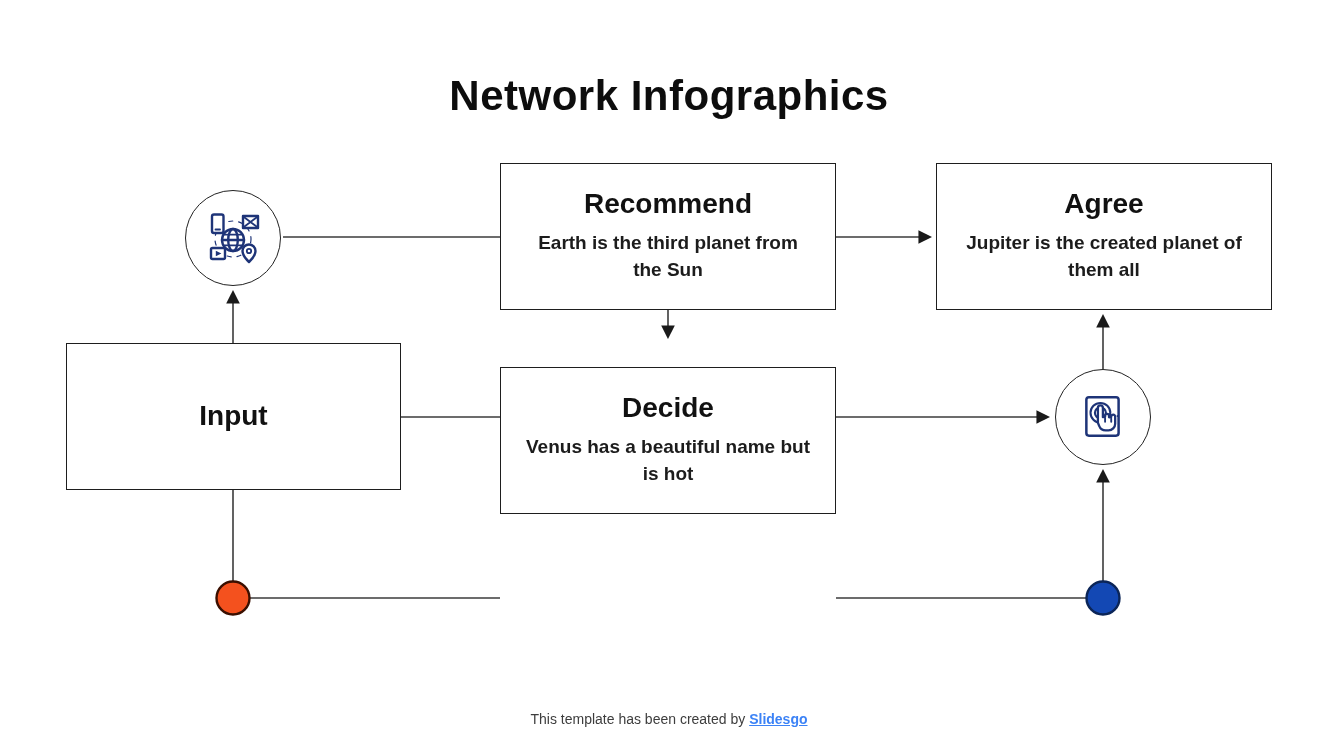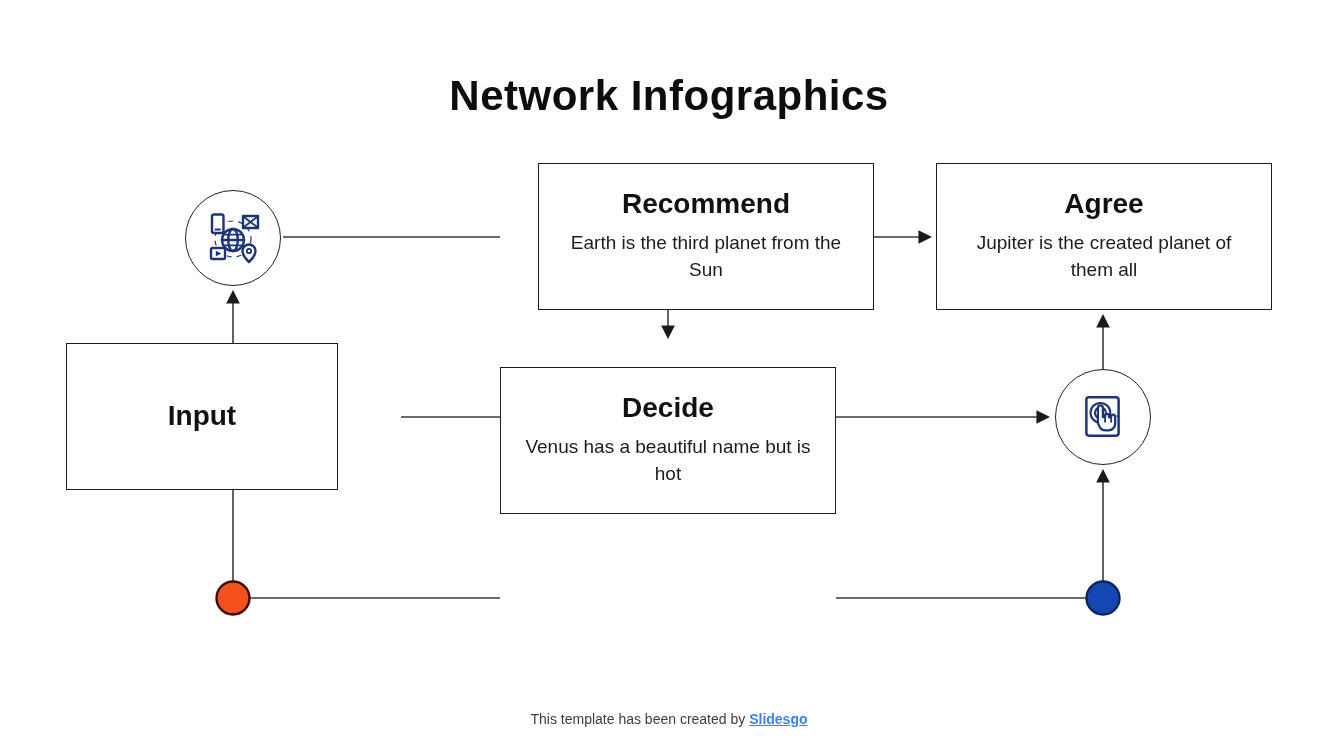--- a/index.html
+++ b/index.html
@@ -45,21 +45,21 @@
     text-align: center;
   }
   .node-title {
     font-size: 28px;
     font-weight: 700;
     color: #111111;
     line-height: 1.1;
   }
   .node-body {
     font-size: 19px;
-    font-weight: 400;
+    font-weight: 700;
     color: #1c1c1c;
     line-height: 1.42;
     max-width: 286px;
   }
 
   .icon-circle {
     position: absolute;
     width: 96px;
     height: 96px;
     border-radius: 50%;
@@ -85,23 +85,23 @@
     color: #3d3d3d;
   }
   .footer-brand {
     font-weight: 700;
     color: #3b82f6;
     text-decoration: underline;
     cursor: pointer;
   }
 
   
-  #box-recommend { left: 500px; top: 163px; width: 336px; height: 147px; margin-left: 38px; }
+  #box-recommend { left: 500px; top: 163px; width: 336px; height: 147px; }
   #box-agree     { left: 936px; top: 163px; width: 336px; height: 147px; }
-  #box-input     { left: 66px;  top: 343px; width: 272px; height: 147px; }
+  #box-input     { left: 66px;  top: 343px; width: 335px; height: 147px; }
   #box-decide    { left: 500px; top: 343px; width: 336px; height: 147px; margin-top: 24px; }
   #box-perform   { left: 500px; top: 523px; width: 336px; height: 147px; }
 
   #circle-network { left: 185px;  top: 190px; }
   #circle-touch   { left: 1055px; top: 369px; }
 
   #dot-orange { left: 213px;  top: 578px; }
   #dot-blue   { left: 1083px; top: 578px; }
 </style>
 </head>

